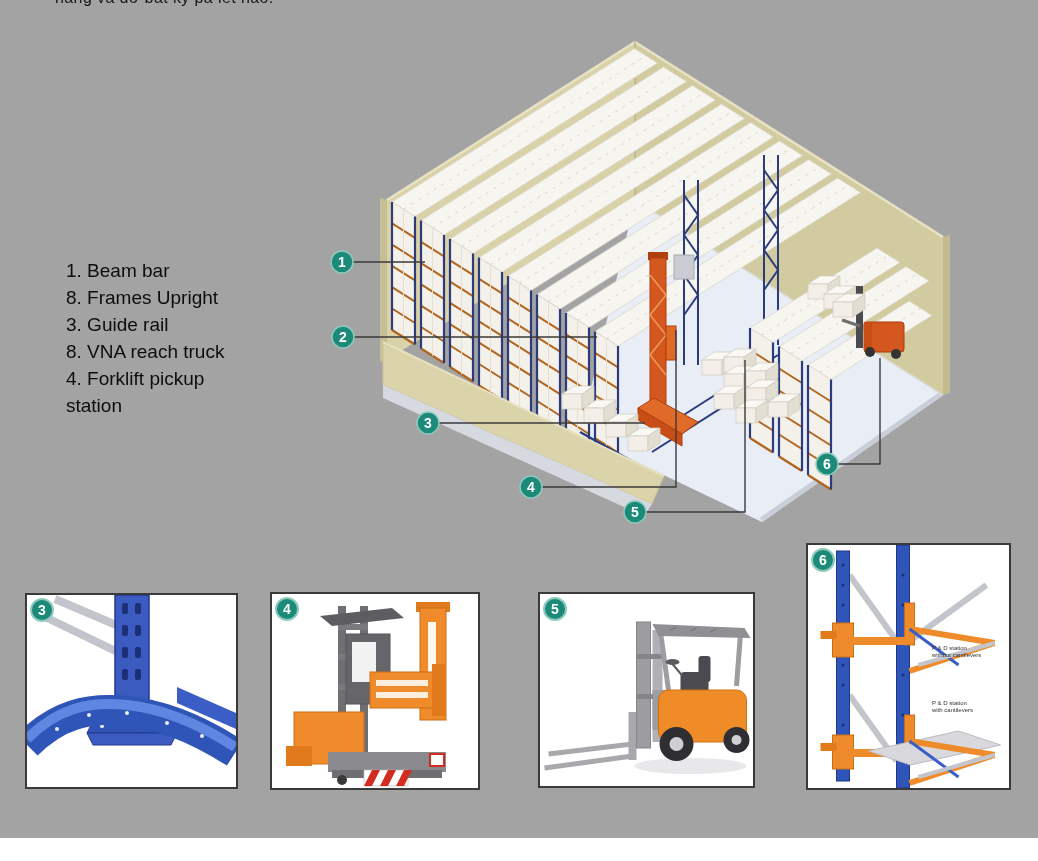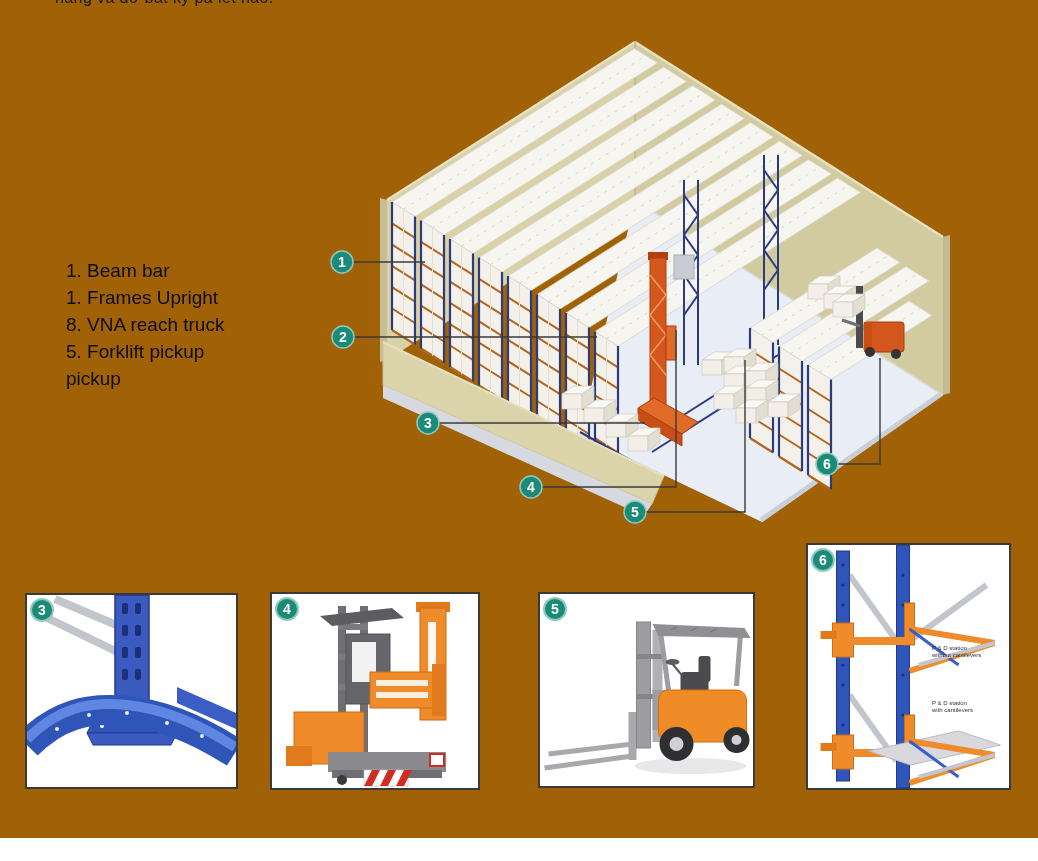--- a/index.html
+++ b/index.html
@@ -1,16 +1,16 @@
 <!DOCTYPE html>
 <html><head>
 <meta charset="utf-8">
 <style>
   html,body{margin:0;padding:0;background:#fff;}
-  #page{position:relative;width:1038px;height:838px;background:#a16207;overflow:hidden;
+  #page{position:relative;width:1038px;height:838px;background:#a3a3a3;overflow:hidden;
         font-family:"Liberation Sans",sans-serif;}
   
   #top-text{position:absolute;left:55px;top:-11px;font-size:16px;color:#1a1a1a;
             letter-spacing:.4px;white-space:nowrap;}
   
   #parts-list{position:absolute;left:66px;top:257px;font-size:19px;line-height:27px;color:#0d0d0d;}
   #parts-list div{white-space:nowrap;}
   
   #main-illustration{position:absolute;left:330px;top:30px;width:690px;height:510px;}
   svg{display:block;}
@@ -31,24 +31,25 @@
 </style>
 </head>
 <body>
 
 <div id="page">
 
   <div id="top-text">hàng và dỡ bất kỳ pa lết nào.</div>
 
   <div id="parts-list">
     <div>1. Beam bar</div>
-    <div>1. Frames Upright</div>
+    <div>8. Frames Upright</div>
+    <div>3. Guide rail</div>
     <div>8. VNA reach truck</div>
-    <div>5. Forklift pickup</div>
-    <div>pickup</div>
+    <div>4. Forklift pickup</div>
+    <div>station</div>
   </div>
 
   <svg id="main-illustration" viewBox="0 0 690 510">
     <defs>
 
       <g id="rface">
         <polygon points="0,0 23,14.5 23,142.5 0,128" fill="#f4f1ea" stroke="#d9d5ca" stroke-width="0.8"></polygon>
         <line x1="0" y1="21.3" x2="23" y2="35.8" stroke="#b2651e" stroke-width="2"></line>
         <line x1="0" y1="42.6" x2="23" y2="57.1" stroke="#b2651e" stroke-width="2"></line>
         <line x1="0" y1="63.9" x2="23" y2="78.4" stroke="#b2651e" stroke-width="2"></line>

